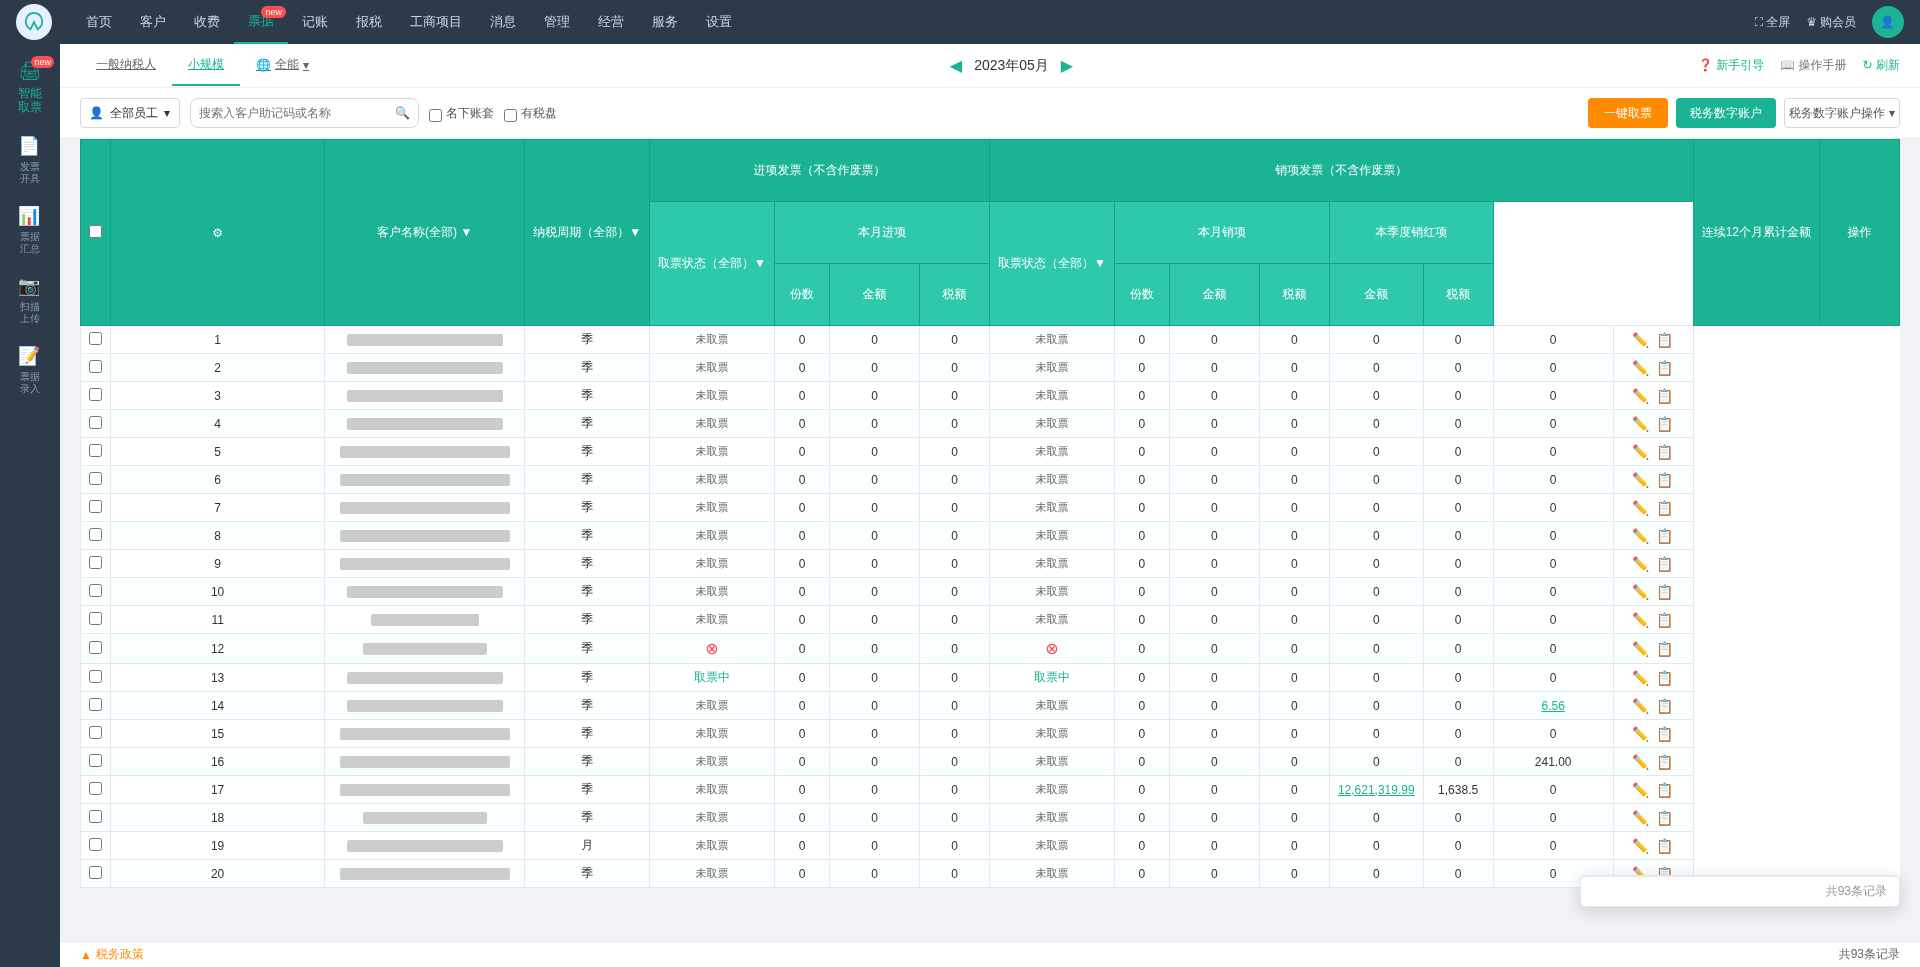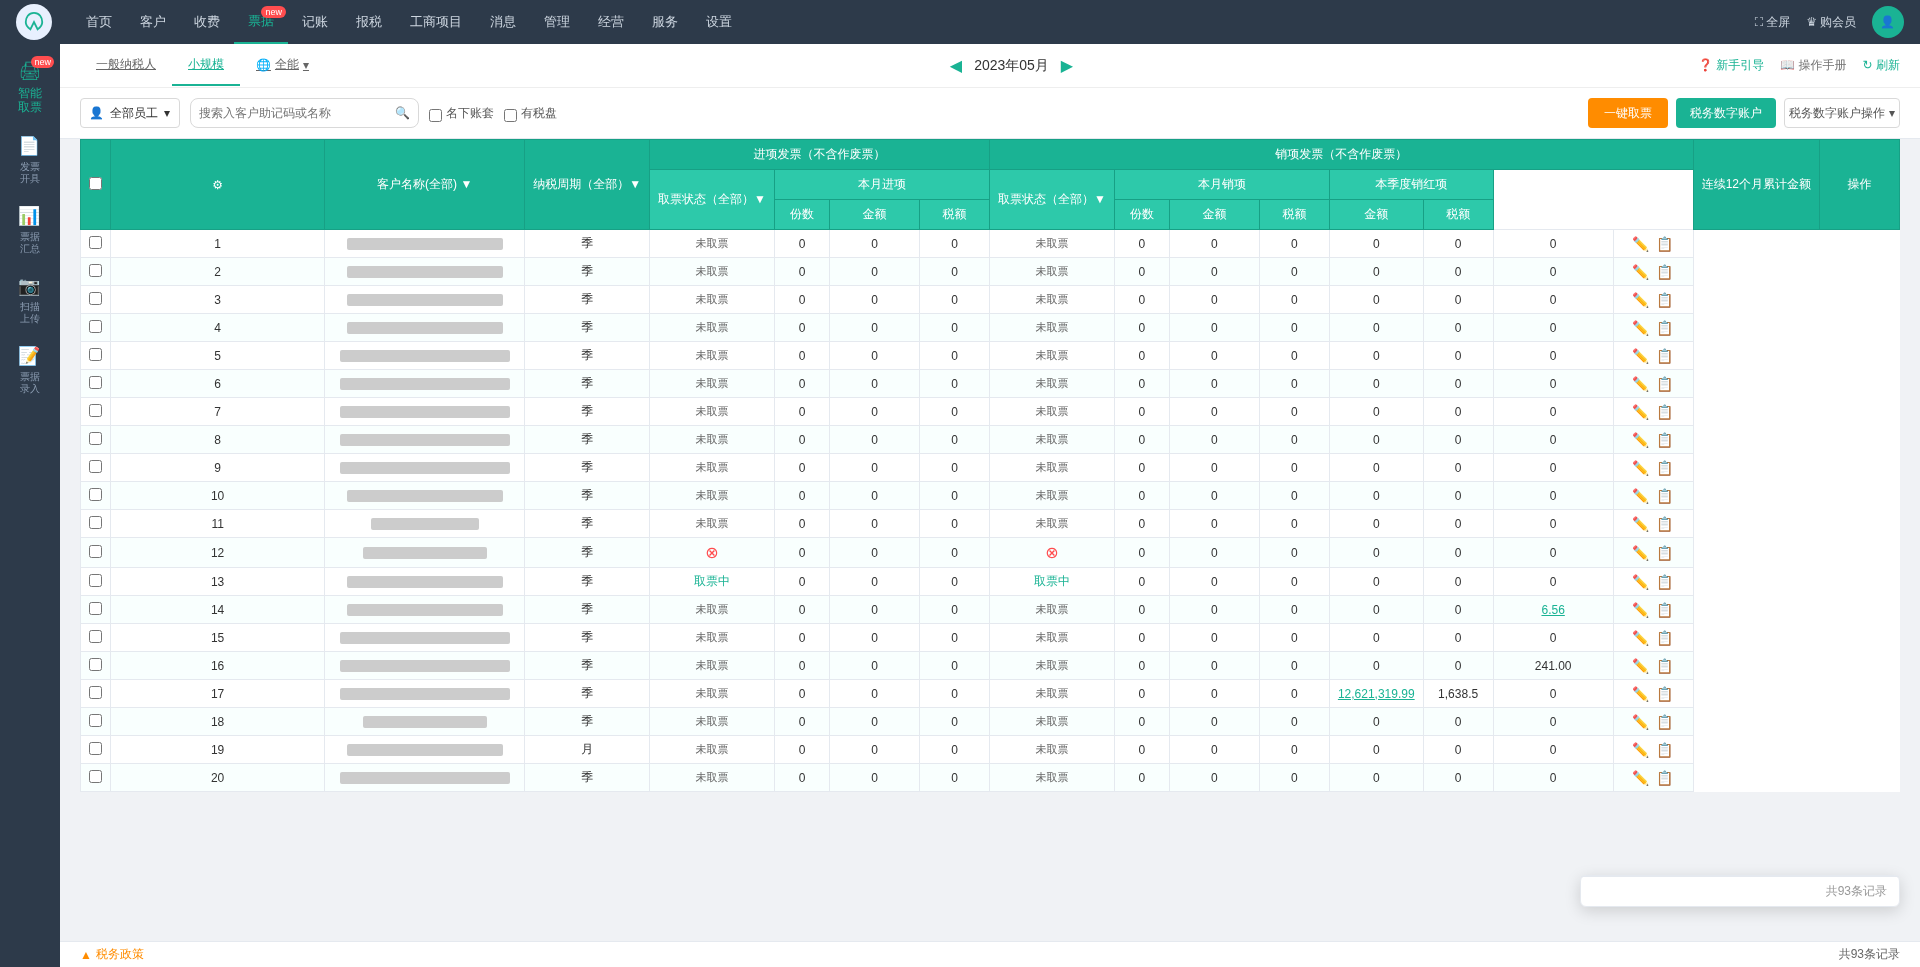--- a/index.html
+++ b/index.html
@@ -39,21 +39,21 @@
     .btn-teal { background: #1ab394; color: #fff; border: none; border-radius: 4px; padding: 0 14px; height: 30px; cursor: pointer; font-size: 12px; }
     .btn-outline { background: #fff; color: #555; border: 1px solid #d9d9d9; border-radius: 4px; padding: 0 4px; height: 30px; cursor: pointer; font-size: 12px; display: flex; align-items: center; gap: 4px; }
 
     
     .date-nav { display: flex; align-items: center; gap: 12px; font-size: 14px; font-weight: 500; }
     .date-arrow { cursor: pointer; color: #1ab394; font-size: 16px; }
 
     
     .table-container { flex: 1; overflow: auto; padding: 0 20px 20px; background: #f0f2f5; }
     table { width: 100%; border-collapse: collapse; background: #fff; }
-    thead tr th { background: #1ab394; color: #fff; font-size: 12px; font-weight: 500; padding: 6px 8px; border: 1px solid #17a085; text-align: center; white-space: nowrap; }
+    thead tr th { background: #1ab394; color: #fff; font-size: 12px; font-weight: 500; padding: 22px 8px; border: 1px solid #17a085; text-align: center; white-space: nowrap; }
     tbody tr td { padding: 5px 8px; border: 1px solid #e5e9ef; font-size: 12px; text-align: center; color: #333; }
     tbody tr:nth-child(even) td { background: #f9fffe; }
     .status-badge { font-size: 11px; color: #666; }
     .col-checkbox { width: 30px; }
     .col-name { width: 200px; text-align: center; }
     .col-period { width: 60px; }
     .col-status { width: 70px; }
     .col-num2 { width: 55px; }
     .col-money { width: 90px; }
     .col-tax { width: 70px; }

